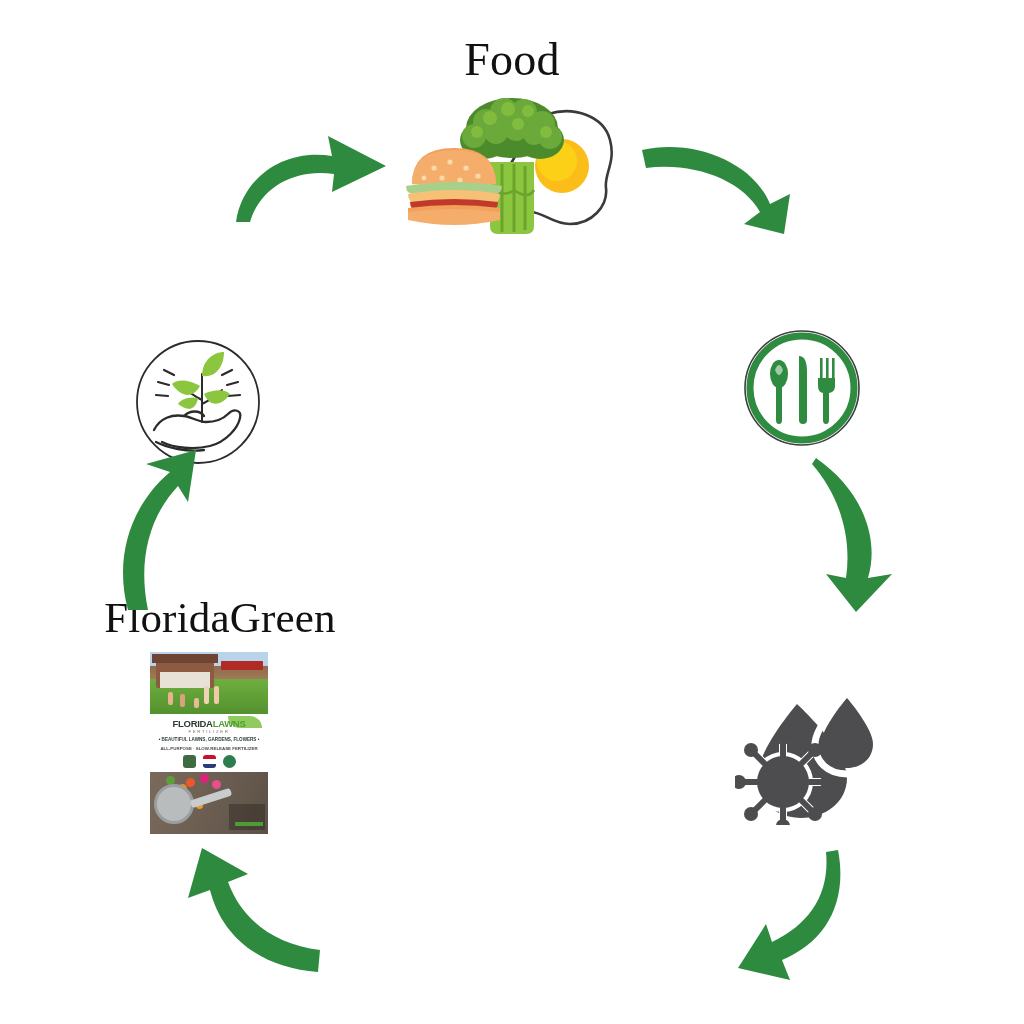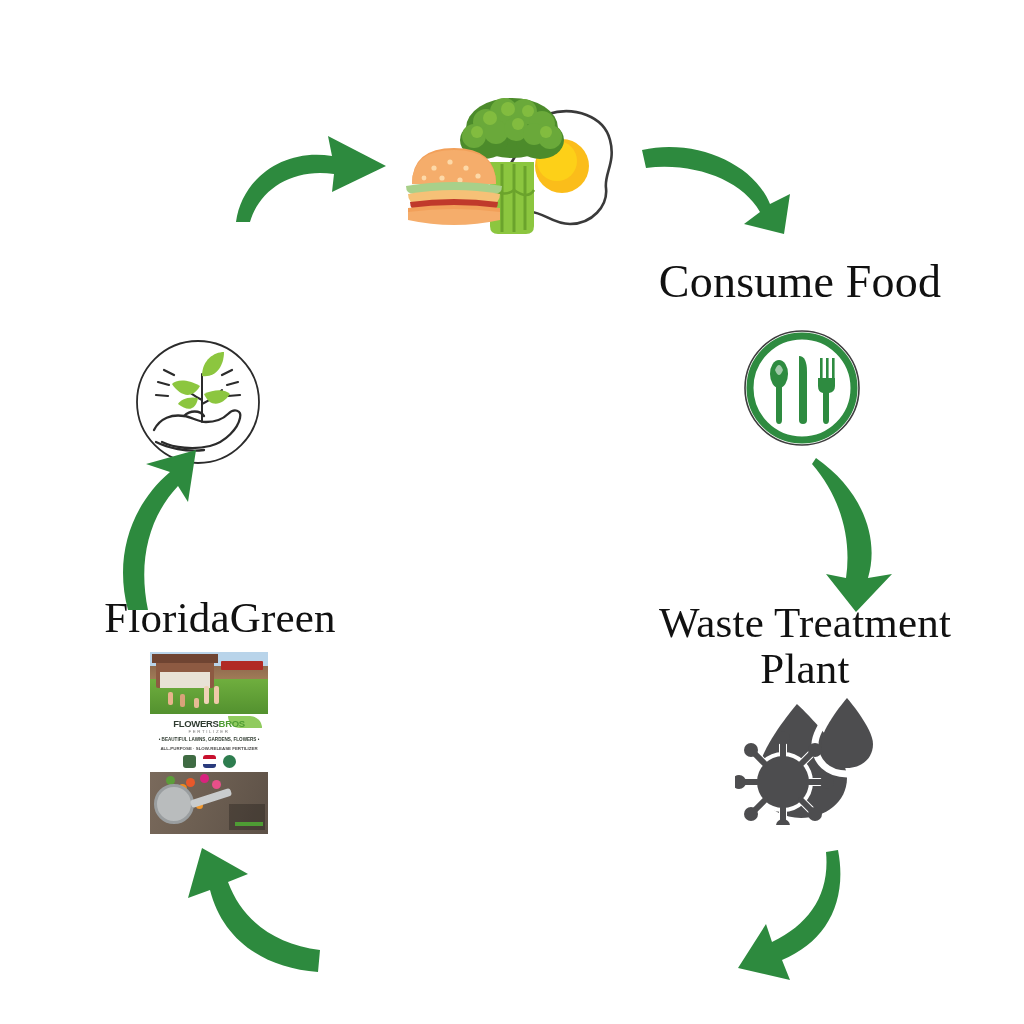--- a/index.html
+++ b/index.html
@@ -75,23 +75,21 @@
   .pot{position:absolute;left:4px;top:132px;width:34px;height:34px;border-radius:50%;background:#b9bcbd;border:3px solid #9a9ea0;}
   .trowel{position:absolute;left:40px;top:142px;width:42px;height:8px;background:#c9cccd;transform:rotate(-18deg);border-radius:3px;}
   .bag-panel{position:absolute;right:3px;bottom:4px;width:36px;height:26px;background:rgba(0,0,0,.25);}
   .bag-bar{position:absolute;right:5px;bottom:8px;width:28px;height:4px;background:#4e9c34;}
 </style>
 </head>
 <body>
 
 <div id="stage">
 
-  <div class="label lbl-consume">Consume Food</div>
-  <div class="label lbl-waste">Waste Treatment
-Plant</div>
+  <div class="label lbl-food">Food</div>
   <div class="label lbl-florida">FloridaGreen</div>
 
   <div class="art art-food">
     <svg viewBox="0 0 224 148" width="224" height="148">
 
       <path d="M150 22 C176 14 206 24 212 48 C218 70 206 82 208 96 C210 114 194 132 172 132
                C154 132 146 120 132 120 C116 120 104 108 106 90 C108 72 120 66 122 52
                C124 36 134 26 150 22 Z" fill="#ffffff" stroke="#3a3a3a" stroke-width="2.6" stroke-linejoin="round"></path>
       <ellipse cx="164" cy="74" rx="27" ry="27" fill="#fbbd1a"></ellipse>
       <ellipse cx="159" cy="69" rx="20" ry="20" fill="#fdd018"></ellipse>
@@ -206,21 +204,21 @@
         <div class="bag-sign"></div>
         <div class="bag-porch"></div>
         <div class="kid" style="left:18px;top:40px;background:#e8b48c;"></div>
         <div class="kid" style="left:30px;top:42px;background:#d9a27a;"></div>
         <div class="kid" style="left:54px;top:34px;background:#f0d2b6;height:18px;"></div>
         <div class="kid" style="left:64px;top:34px;background:#efc9a8;height:18px;"></div>
         <div class="kid" style="left:44px;top:46px;background:#e7bb95;height:10px;"></div>
       </div>
       <div class="bag-mid"></div>
       <div class="bag-swoosh"></div>
-      <div class="bag-brand"><span class="bg-f">FLOWERS</span><span class="bg-g">BROS</span></div>
+      <div class="bag-brand"><span class="bg-f">FLORIDA</span><span class="bg-g">LAWNS</span></div>
       <div class="bag-fert">FERTILIZER</div>
       <div class="bag-line1">• BEAUTIFUL LAWNS, GARDENS, FLOWERS •</div>
       <div class="bag-line2">ALL-PURPOSE · SLOW-RELEASE FERTILIZER</div>
       <div class="bag-seals">
         <div class="seal seal1"></div>
         <div class="seal seal2"></div>
         <div class="seal seal3"></div>
       </div>
       <div class="bag-bot">
         <div class="flower" style="left:36px;top:6px;background:#e8582a;"></div>

